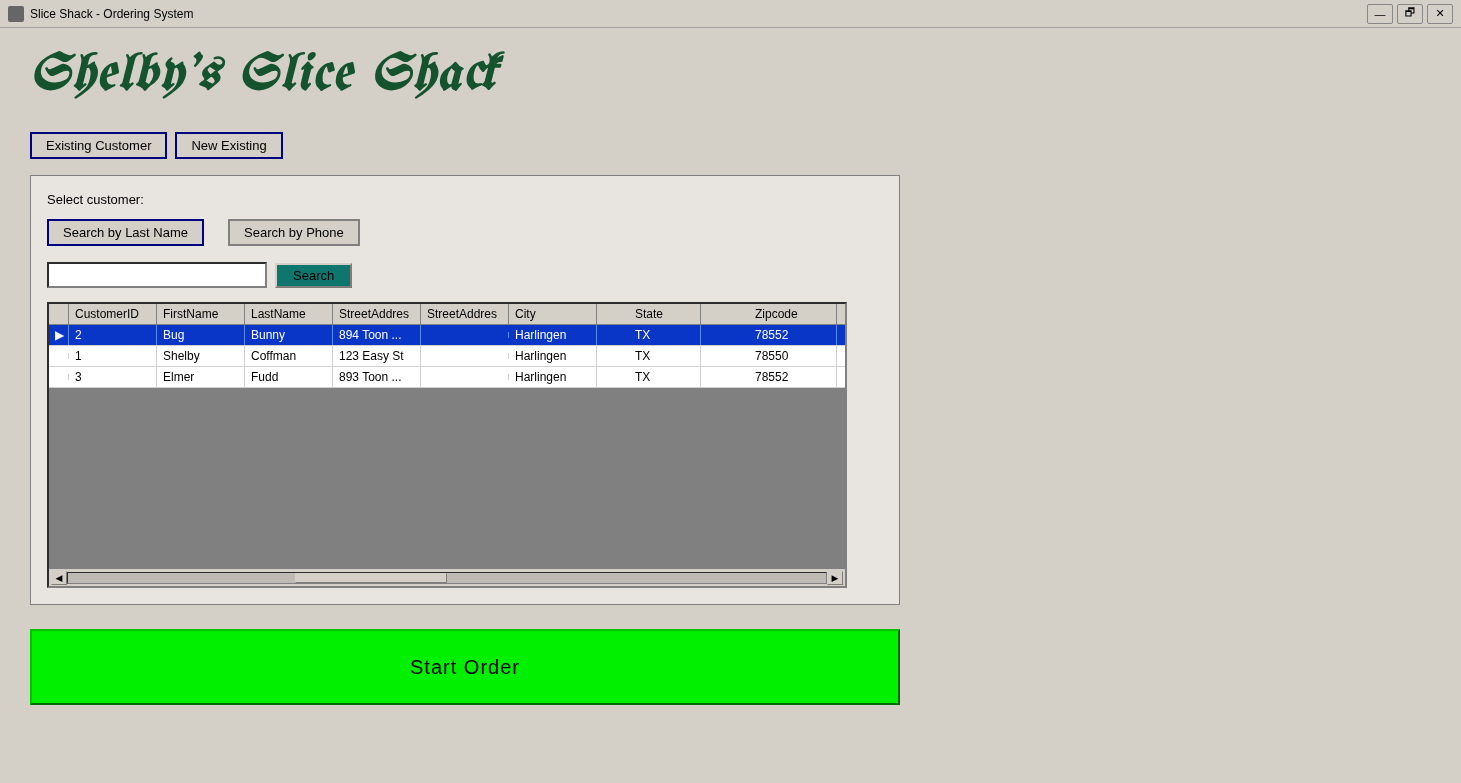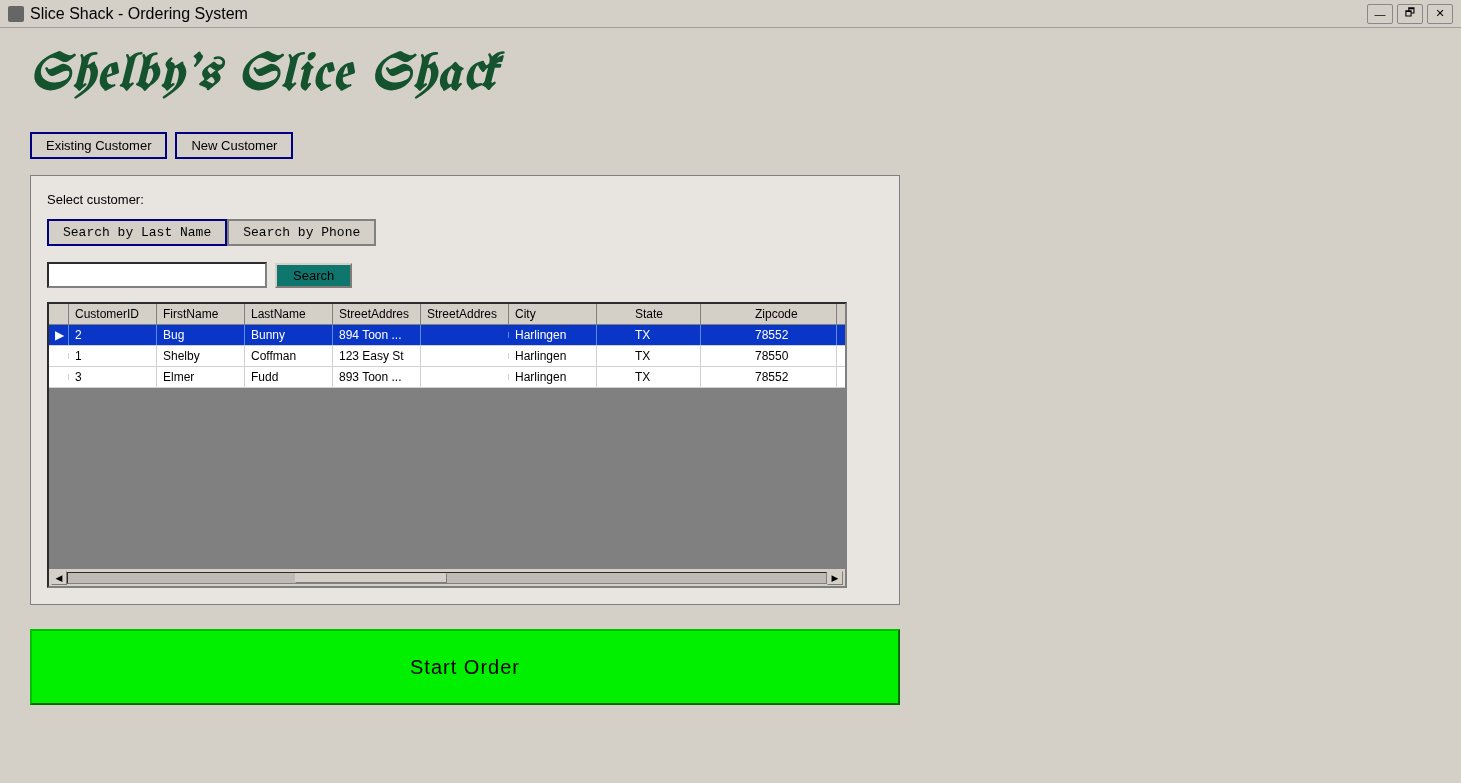--- a/index.html
+++ b/index.html
@@ -23,21 +23,21 @@
       align-items: center;
       justify-content: space-between;
       padding: 0 8px;
       border-bottom: 1px solid #a0a0a0;
     }
 
     .title-bar-left {
       display: flex;
       align-items: center;
       gap: 6px;
-      font-size: 16px;
+      font-size: 12px;
     }
 
     .title-bar-icon {
       width: 16px;
       height: 16px;
       background: #666;
       border-radius: 2px;
     }
 
     .title-bar-controls {
@@ -105,23 +105,22 @@
     }
 
     .select-customer-label {
       font-size: 13px;
       margin-bottom: 12px;
     }
 
     
     .search-method-row {
       display: flex;
-      gap: 0;
+      gap: 24px;
       margin-bottom: 16px;
-      font-family: Liberation Mono, monospace;
     }
 
     .search-method-btn {
       padding: 4px 14px;
       border: 2px solid #808080;
       background: #d4d0c8;
       font-size: 13px;
       cursor: pointer;
       font-family: inherit;
     }
@@ -290,21 +289,21 @@
 </div>
 
 <div class="main-content">
 
   
   <div class="app-title">Shelby's Slice Shack</div>
 
   
   <div class="customer-type-row">
     <button class="customer-btn active">Existing Customer</button>
-    <button class="customer-btn">New Customer</button>
+    <button class="customer-btn">New Existing</button>
   </div>
 
   
   <div class="panel">
     <div class="select-customer-label">Select customer:</div>
 
     <div class="search-method-row">
       <button class="search-method-btn active">Search by Last Name</button>
       <button class="search-method-btn">Search by Phone</button>
     </div>

